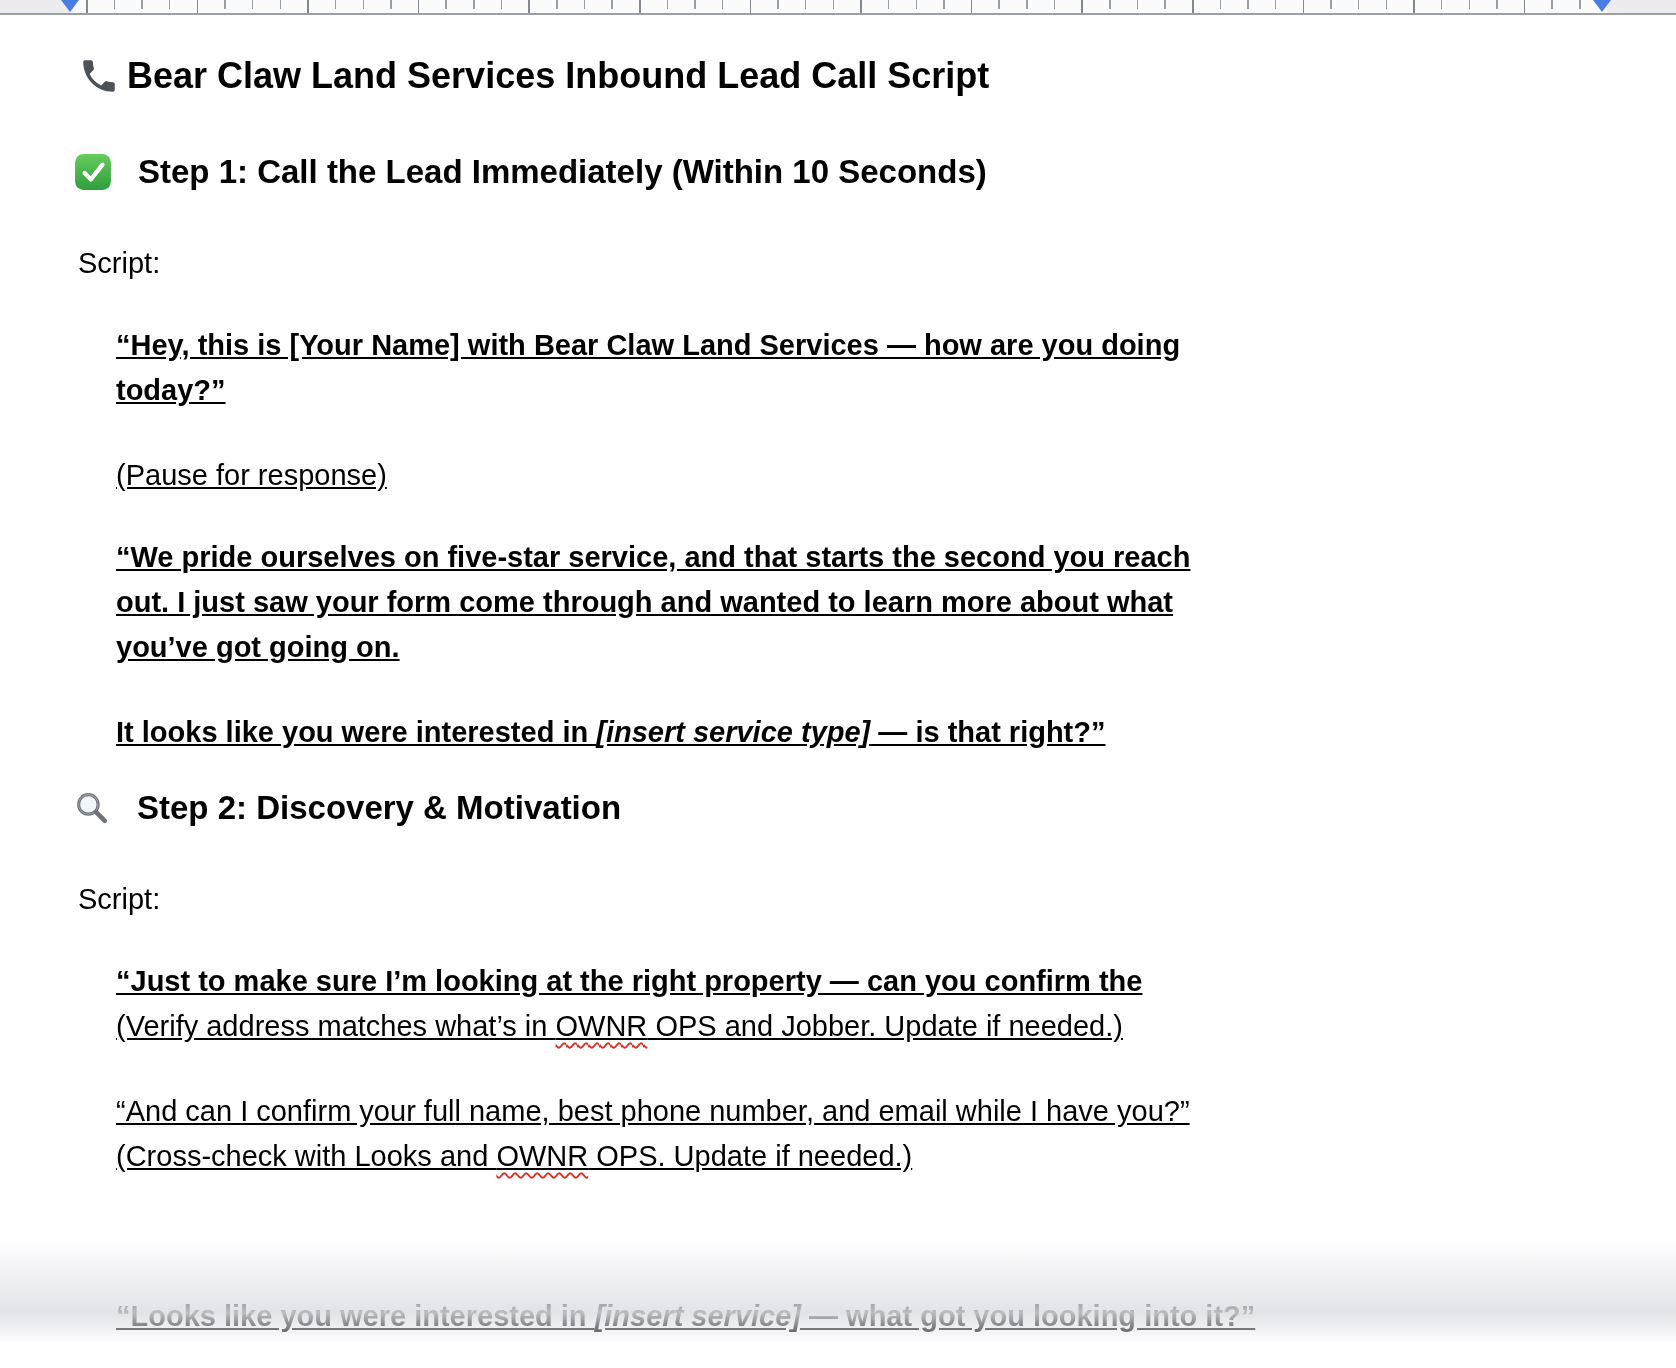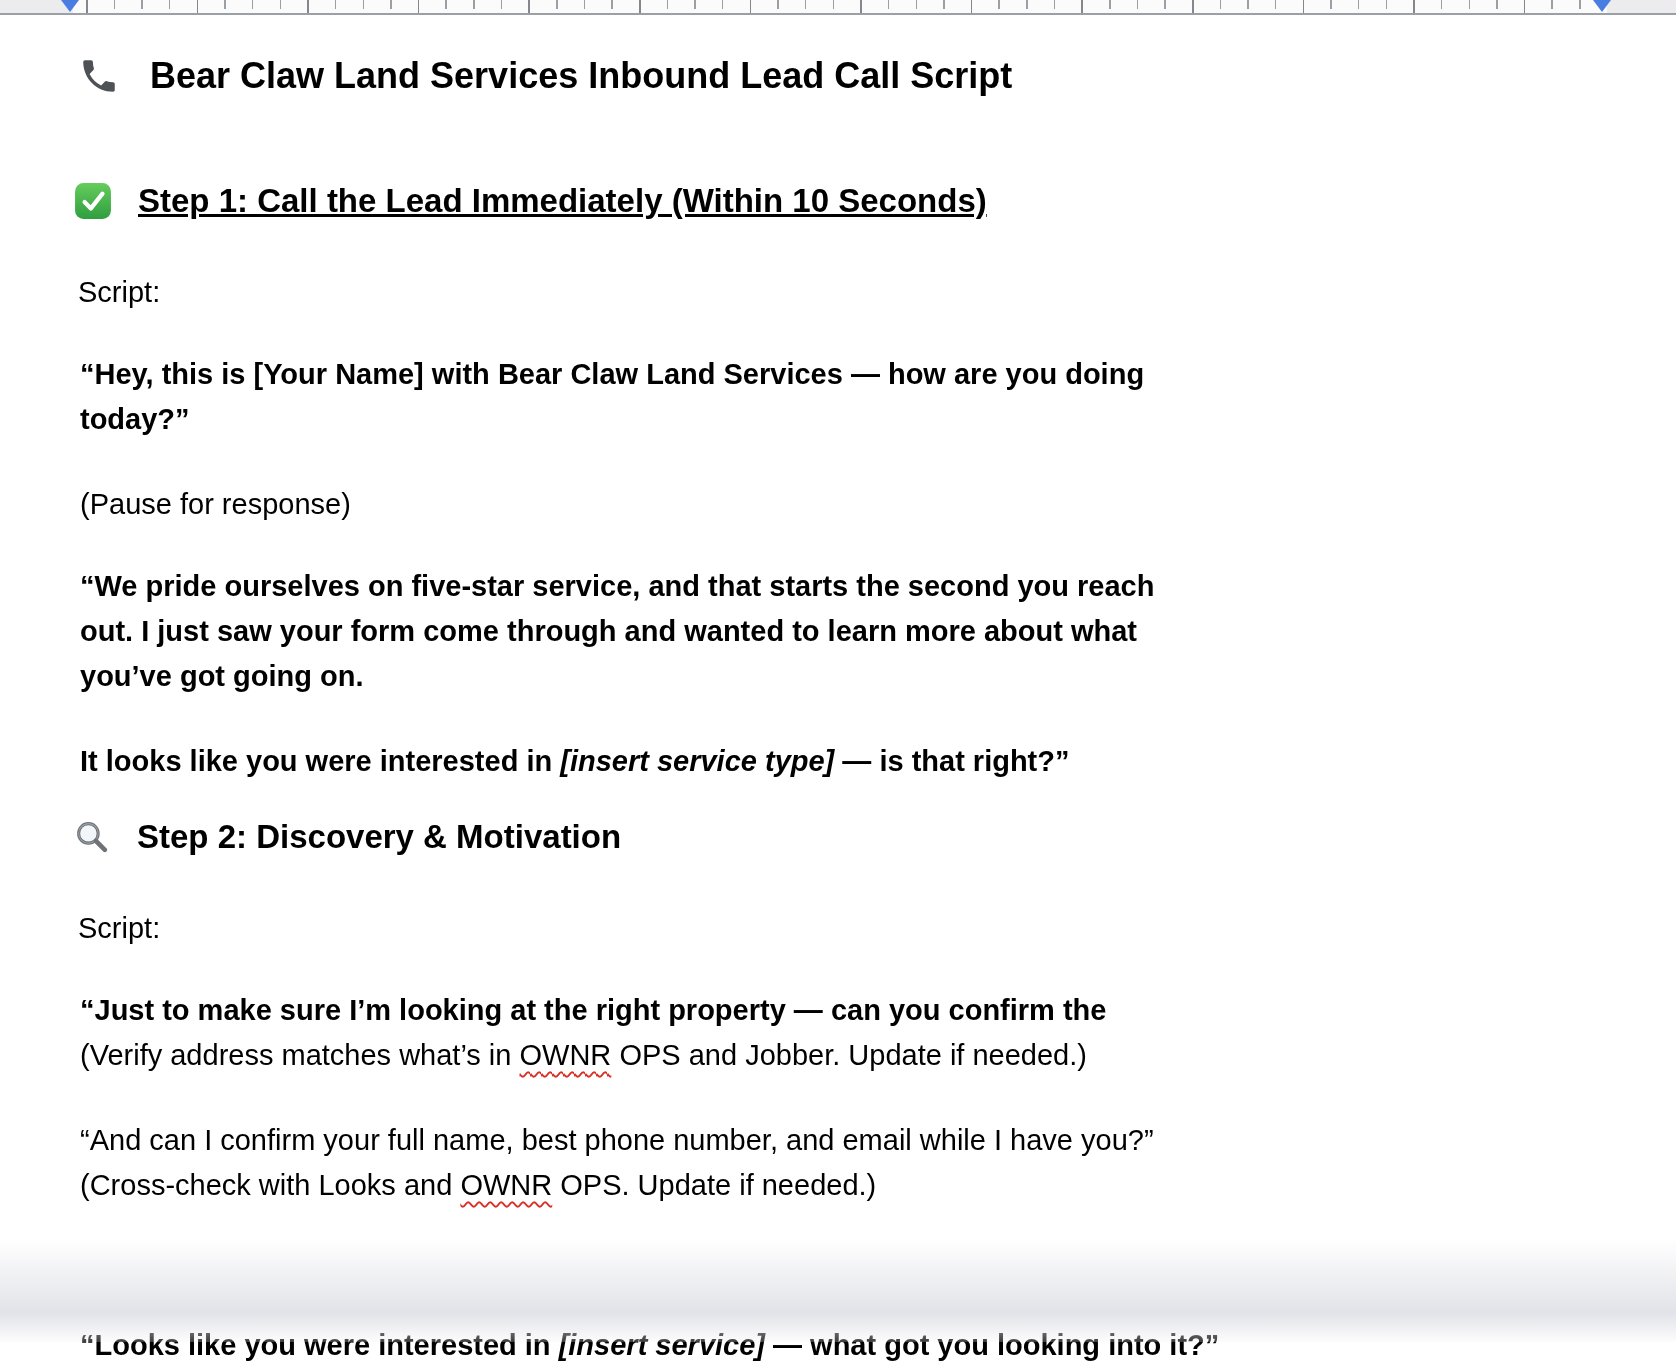--- a/index.html
+++ b/index.html
@@ -21,31 +21,31 @@
     background-position: 13px 0, 13px 0; }
   .indent-marker { position:absolute; top:0; width:0; height:0;
     border-left:9px solid transparent; border-right:9px solid transparent;
     border-top:12px solid #4a7de2; }
   .indent-marker.left  { left:61px; }
   .indent-marker.right { left:1593px; }
 
   
   .content { position:absolute; top:15px; left:0; width:1676px; display:flow-root; }
 
-  .doc-title { display:flex; align-items:center; gap:30px; margin:37px 0 0 78px;
+  .doc-title { display:flex; align-items:center; gap:7px; margin:37px 0 0 78px;
                font-size:36px; font-weight:700; line-height:48px; }
   .h2 { display:flex; align-items:center; gap:26px; margin-left:74px;
         font-size:33px; font-weight:700; line-height:46px; }
-  .h2.step1 { margin-top:78px;text-decoration:underline; }
+  .h2.step1 { margin-top:49px; }
   .h2.step2 { margin-top:30px; }
 
   .icon { flex:0 0 auto; display:inline-flex; }
 
   .script-label { margin:46px 0 0 78px; font-size:29px; font-weight:400; line-height:45px; }
-  .para { margin-left:80px; font-size:29px; line-height:45px; }
+  .para { margin-left:116px; font-size:29px; line-height:45px;text-decoration:underline; }
   .para .line { white-space:nowrap; }
   .b  { font-weight:700; }
   .bi { font-weight:700; font-style:italic; }
   .mt-block { margin-top:37px; }
   .mt-block2 { margin-top:40px; }
 
   .misspell { text-decoration-line:underline; text-decoration-style:wavy;
               text-decoration-color:#d93025; text-decoration-thickness:2px;
               text-underline-offset:6px; }
 

